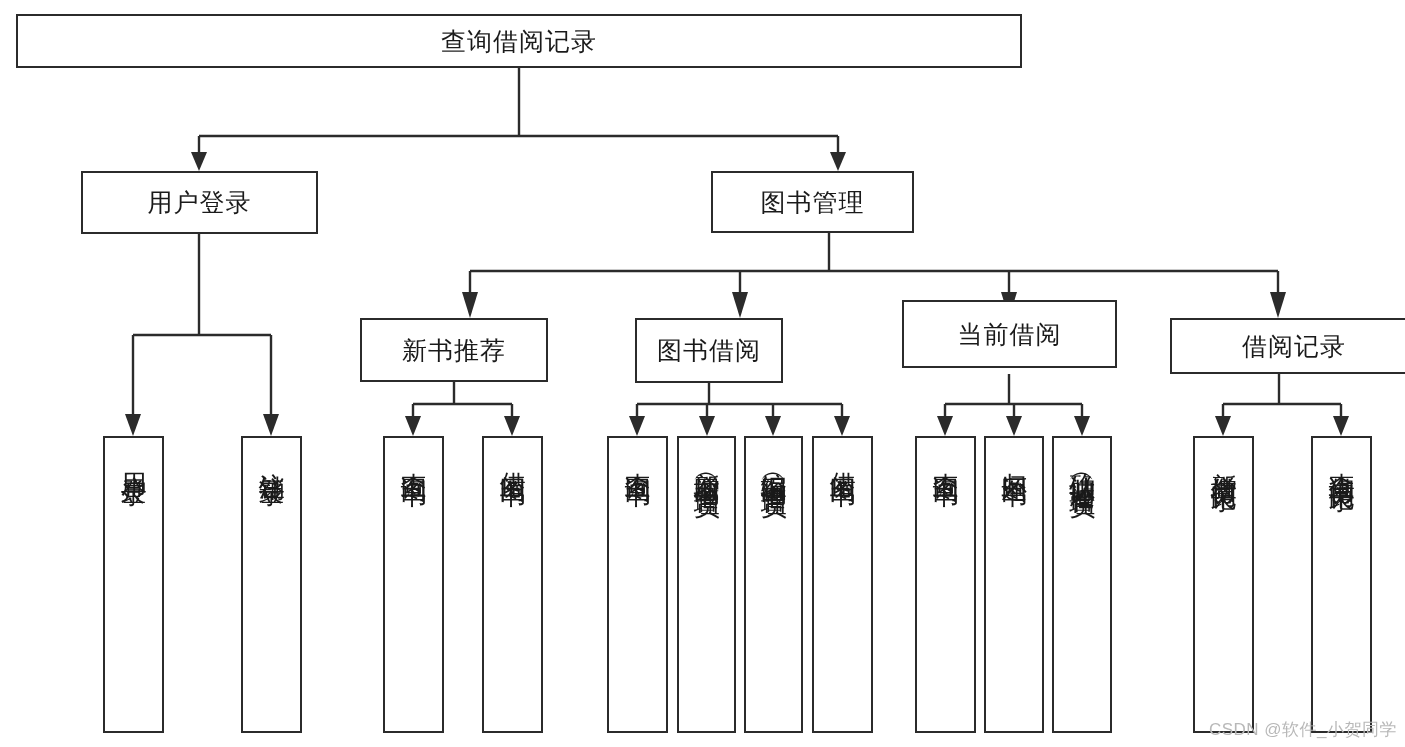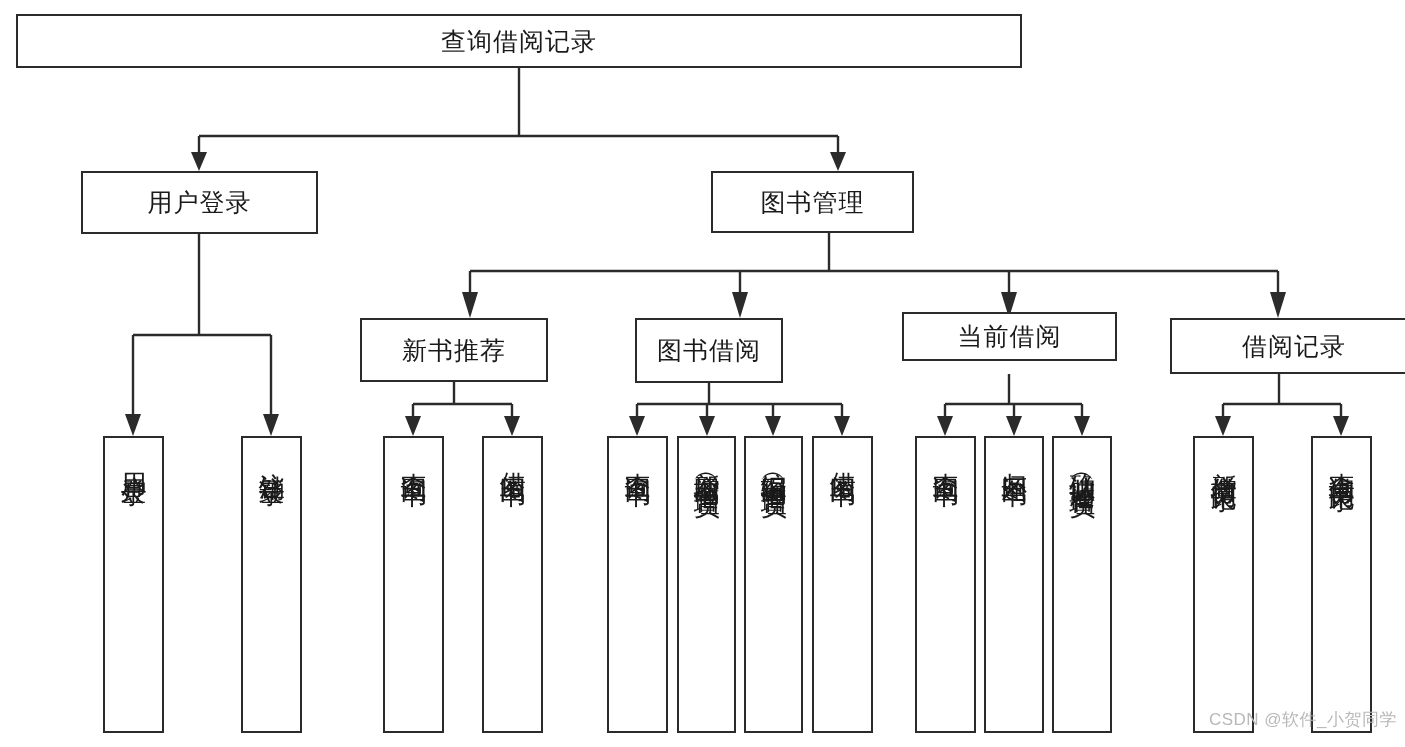--- a/index.html
+++ b/index.html
@@ -34,21 +34,21 @@
     line-height:1.22;
     letter-spacing:3px;
     white-space:nowrap;
     color:#1a1a1a;
   }
   svg.links{position:absolute;left:0;top:0;width:1405px;height:747px;pointer-events:none;}
   .lnk{stroke:#2b2b2b;stroke-width:2.4;fill:none;}
   .arrow{fill:#2b2b2b;}
   #watermark{
     position:absolute;
-    right:8px;bottom:16px;
+    right:8px;bottom:6px;
     font-size:17px;
     color:#b8b8b8;
     letter-spacing:0.5px;
     white-space:nowrap;
   }
 </style>
 </head>
 <body>
 
 <div id="canvas">
@@ -128,21 +128,21 @@
   </div>
 
   <div class="node h" style="left:360px;top:318px;width:188px;height:64px;">
     <span>新书推荐</span>
   </div>
 
   <div class="node h" style="left:635px;top:318px;width:148px;height:65px;">
     <span>图书借阅</span>
   </div>
 
-  <div class="node h" style="left:902px;top:312px;width:215px;height:49px;font-family:Liberation Serif, serif;">
+  <div class="node h" style="left:902px;top:300px;width:215px;height:68px;font-family:Liberation Serif, serif;">
     <span>当前借阅</span>
   </div>
 
   <div class="node h" style="left:1170px;top:318px;width:248px;height:56px;">
     <span>借阅记录</span>
   </div>
 
   <div class="node leaf" style="left:103px;top:436px;width:61px;height:297px;">
     <span class="vtext">用户登录</span>
   </div>

